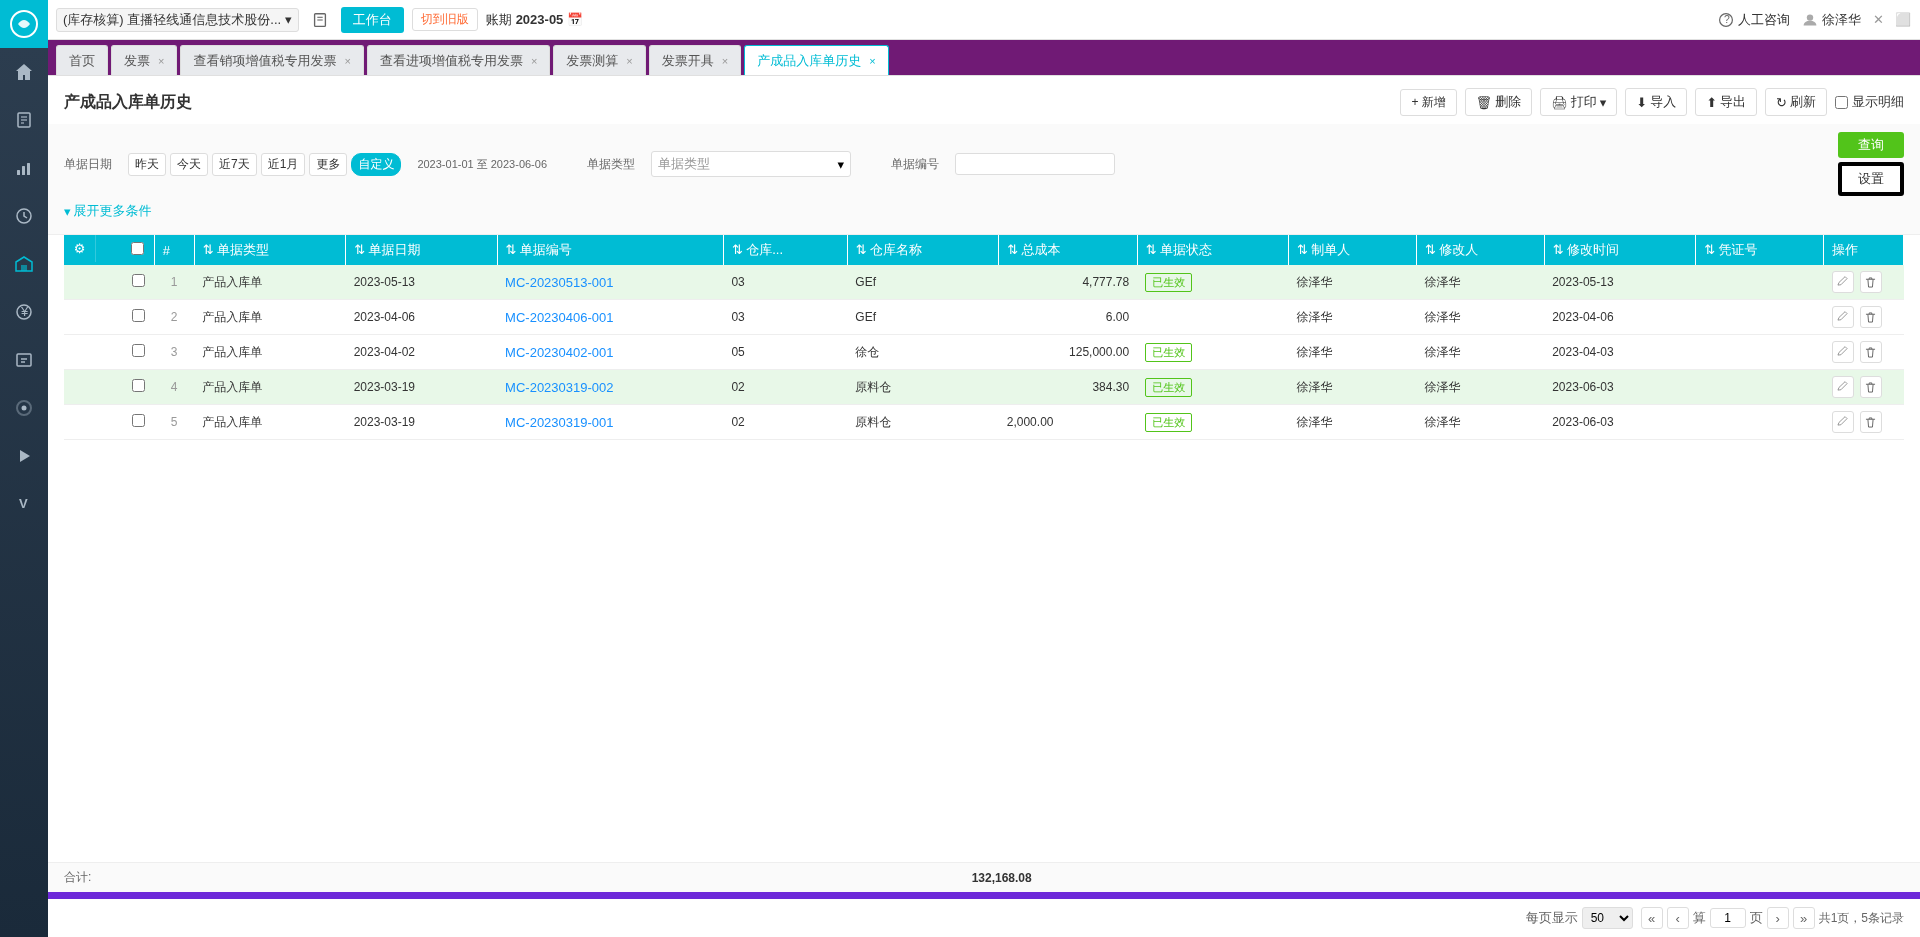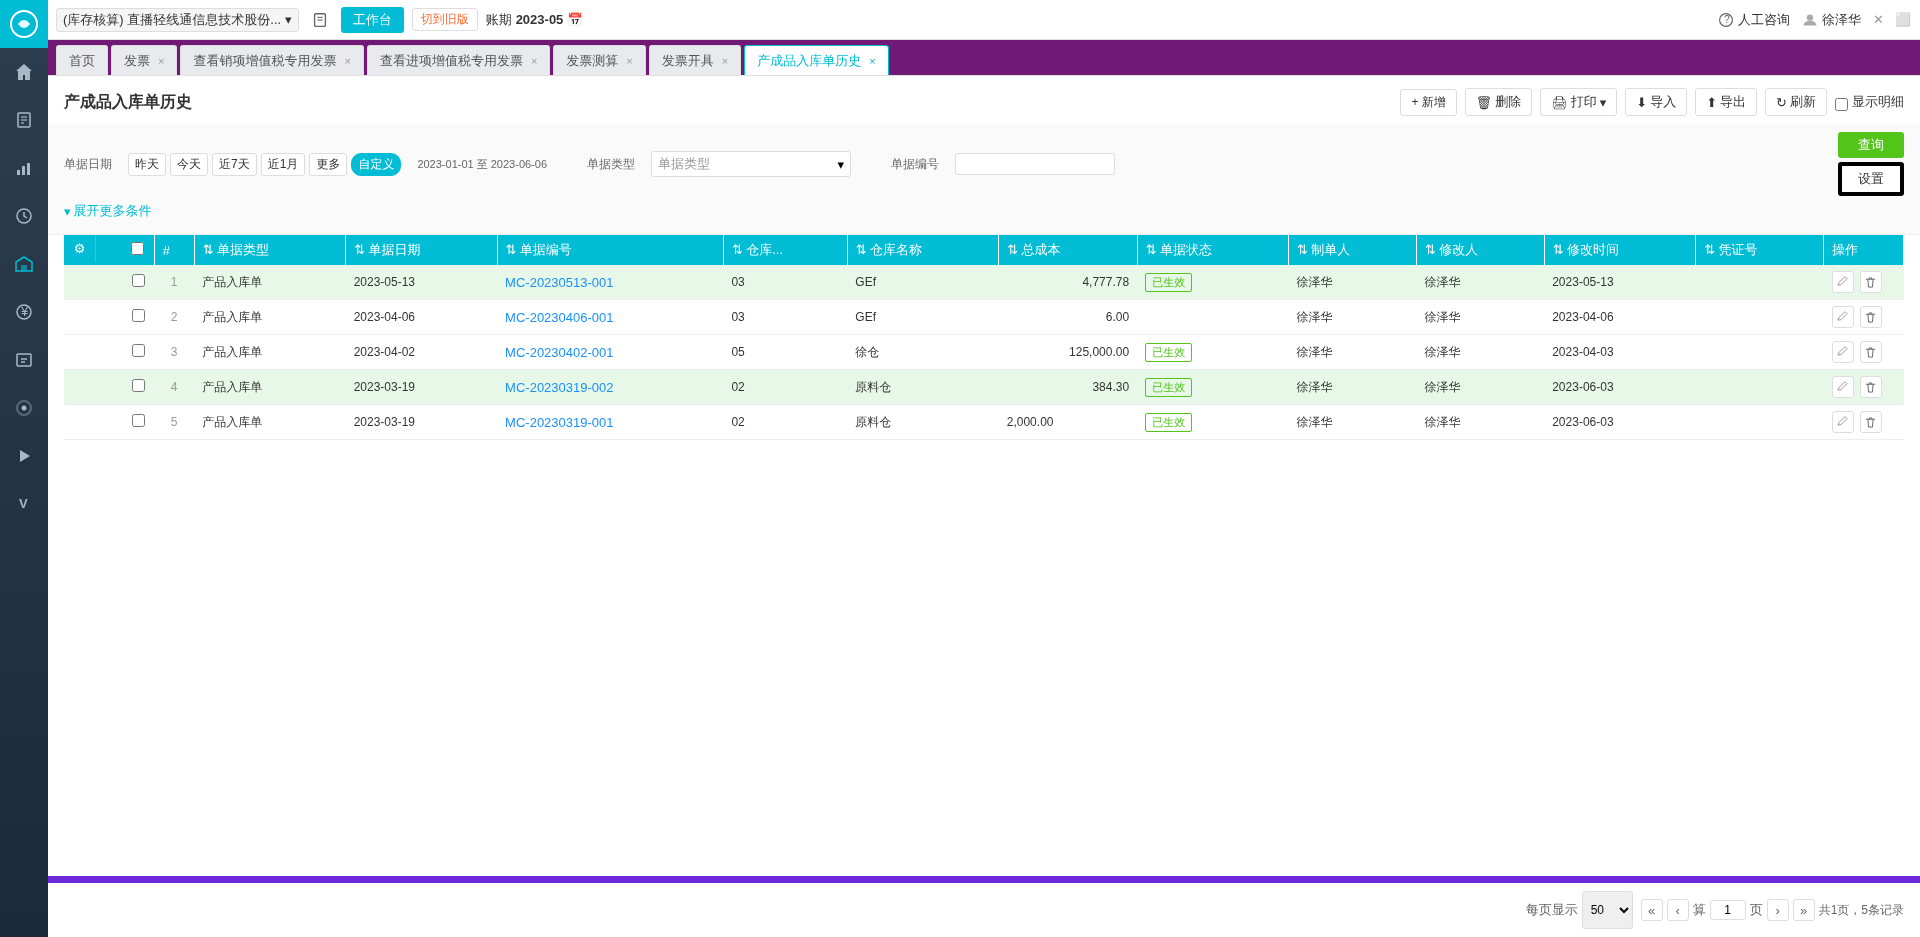--- a/index.html
+++ b/index.html
@@ -33,21 +33,21 @@
     .tab.active .close { color: #00bcd4; }
 
     
     .content { flex: 1; display: flex; flex-direction: column; overflow: hidden; background: #fff; }
 
     
     .page-header { padding: 12px 16px 8px; display: flex; align-items: center; justify-content: space-between; flex-shrink: 0; }
     .page-title { font-size: 16px; font-weight: bold; color: #333; }
     .page-actions { display: flex; align-items: center; gap: 8px; }
     .action-btn { display: flex; align-items: center; gap: 3px; padding: 4px 10px; border: 1px solid #ddd; background: #fff; border-radius: 3px; cursor: pointer; font-size: 12px; color: #333; }
-    .checkbox-label { display: flex; align-items: flex-end; gap: 4px; font-size: 12px; color: #333; cursor: pointer; }
+    .checkbox-label { display: flex; align-items: center; gap: 4px; font-size: 12px; color: #333; cursor: pointer; }
 
     
     .filter-area { padding: 8px 16px; background: #fafafa; border-bottom: 1px solid #eee; flex-shrink: 0; }
     .filter-row { display: flex; align-items: center; gap: 16px; margin-bottom: 6px; }
     .filter-label { font-size: 12px; color: #666; white-space: nowrap; }
     .filter-date-btns { display: flex; gap: 4px; align-items: center; }
     .date-btn { padding: 2px 6px; border: 1px solid #ddd; background: #fff; border-radius: 3px; cursor: pointer; font-size: 12px; color: #333; }
     .date-btn.active { background: #00bcd4; color: #fff; border-color: #00bcd4; border-radius: 10px; }
     .date-range { font-size: 11px; color: #666; }
     .filter-select { border: 1px solid #ddd; border-radius: 3px; padding: 3px 6px; font-size: 12px; min-width: 120px; background: #fff; cursor: pointer; display: flex; align-items: center; gap: 4px; }
@@ -74,21 +74,21 @@
     .check-col { width: 32px; text-align: center; }
 
     
     .table-footer { padding: 6px 16px; border-top: 1px solid #eee; background: #fafafa; display: flex; align-items: center; flex-shrink: 0; }
     .footer-total-label { font-size: 12px; color: #666; margin-right: 8px; }
     .footer-total-value { font-size: 12px; color: #333; font-weight: bold; flex: 1; text-align: center; }
 
     
     .pagination { padding: 8px 16px; border-top: 7px solid #6d28d9; background: #fff; display: flex; align-items: center; justify-content: flex-end; gap: 8px; flex-shrink: 0; }
     .per-page { display: flex; align-items: center; gap: 4px; font-size: 12px; color: #666; }
-    .per-page select { border: 1px solid #ddd; border-radius: 3px; padding: 10px 4px; font-size: 12px; }
+    .per-page select { border: 1px solid #ddd; border-radius: 3px; padding: 2px 4px; font-size: 12px; }
     .page-nav { display: flex; align-items: center; gap: 4px; font-size: 12px; color: #666; }
     .page-nav-btn { width: 22px; height: 22px; border: 1px solid #ddd; background: #fff; border-radius: 3px; cursor: pointer; display: flex; align-items: center; justify-content: center; color: #666; }
     .page-num-input { width: 36px; border: 1px solid #ddd; border-radius: 3px; padding: 2px 4px; text-align: center; font-size: 12px; }
     .page-info { font-size: 12px; color: #666; }
 
     
     .th-settings { display: flex; align-items: center; justify-content: center; }
     .th-gear { color: #fff; cursor: pointer; }
   </style>
 </head>
@@ -519,20 +519,24 @@
                       <path d="M8 5V3h4v2M6 5l1 12h6l1-12"></path>
                     </svg>
           </button>
         </div>
       </td>
     </tr>
           </tbody>
       </table>
     </div>
 
+    <div class="table-footer">
+      <span class="footer-total-label">合计:</span>
+      <span class="footer-total-value">132,168.08</span>
+    </div>
 
     <div class="pagination">
       <div class="per-page">
         <span>每页显示</span>
         <select>
           <option>50</option>
           <option>100</option>
           <option>200</option>
         </select>
       </div>

